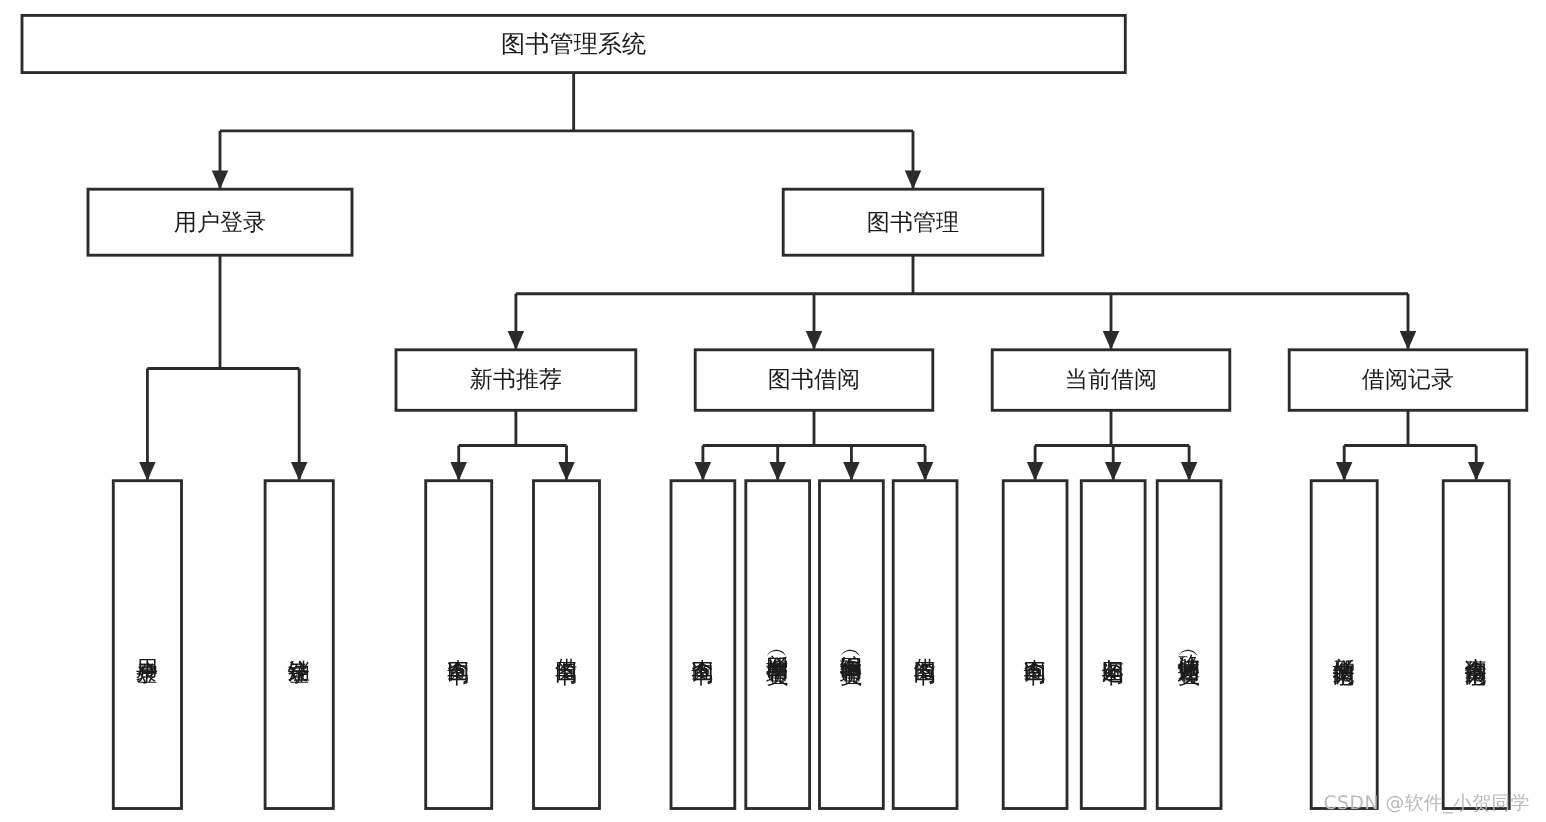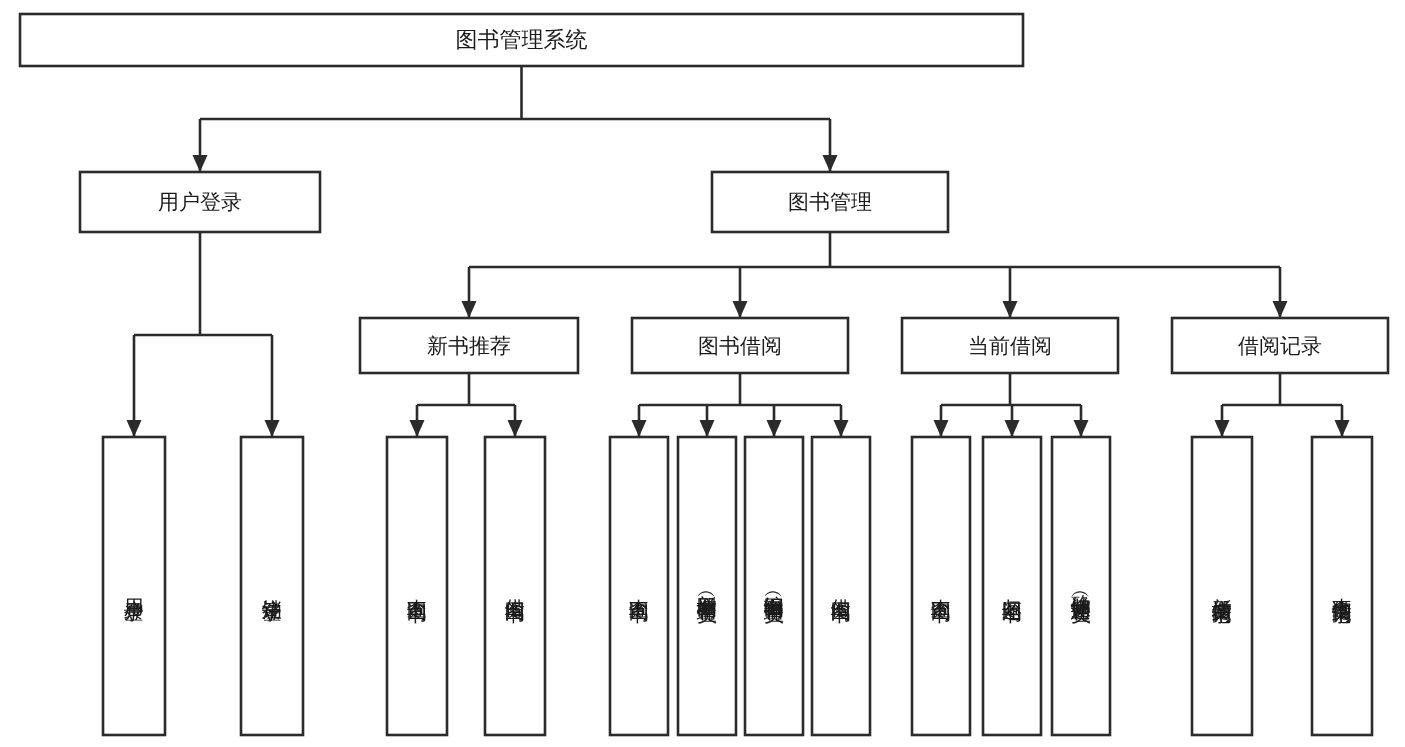--- a/index.html
+++ b/index.html
@@ -180,13 +180,14 @@
       <div class="leaf-label" style="left: 678px; top: 437px; width: 58px; height: 298px; display: flex; align-items: center; justify-content: center;">新增图书（管理员）</div>
       <div class="leaf-label" style="left: 745px; top: 437px; width: 58px; height: 298px; display: flex; align-items: center; justify-content: center;">编辑图书（管理员）</div>
       <div class="leaf-label" style="left: 812px; top: 437px; width: 58px; height: 298px; display: flex; align-items: center; justify-content: center;">借阅图书</div>
       <div class="leaf-label" style="left: 912px; top: 437px; width: 58px; height: 298px; display: flex; align-items: center; justify-content: center;">查询图书</div>
       <div class="leaf-label" style="left: 983px; top: 437px; width: 58px; height: 298px; display: flex; align-items: center; justify-content: center;">归还图书</div>
       <div class="leaf-label" style="left: 1052px; top: 437px; width: 58px; height: 298px; display: flex; align-items: center; justify-content: center;">确认归还（管理员）</div>
       <div class="leaf-label" style="left: 1192px; top: 437px; width: 60px; height: 298px; display: flex; align-items: center; justify-content: center;">新增借阅记录</div>
       <div class="leaf-label" style="left: 1312px; top: 437px; width: 60px; height: 298px; display: flex; align-items: center; justify-content: center;">查询借阅记录</div>
     </div>
 
+  <div class="watermark">CSDN @软件_小贺同学</div>
 </div>
 
 </body></html>

